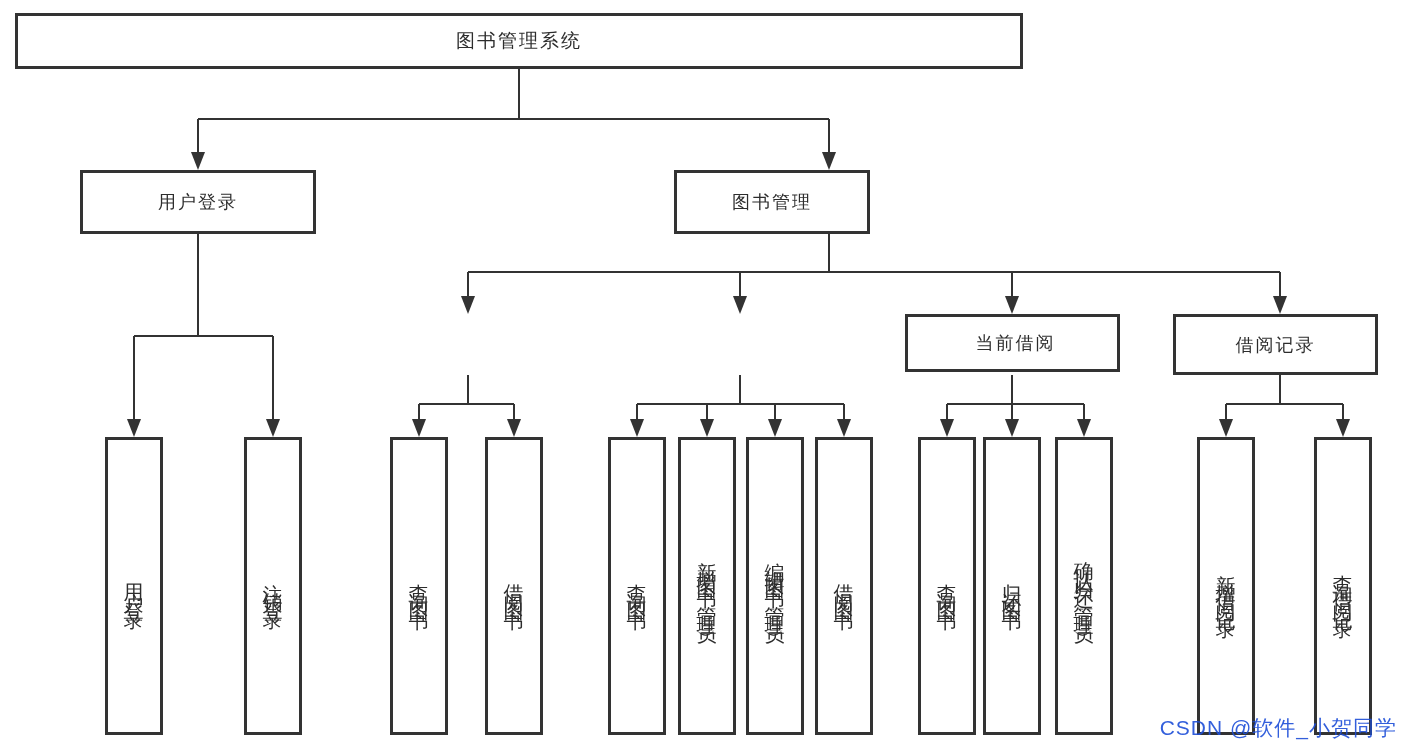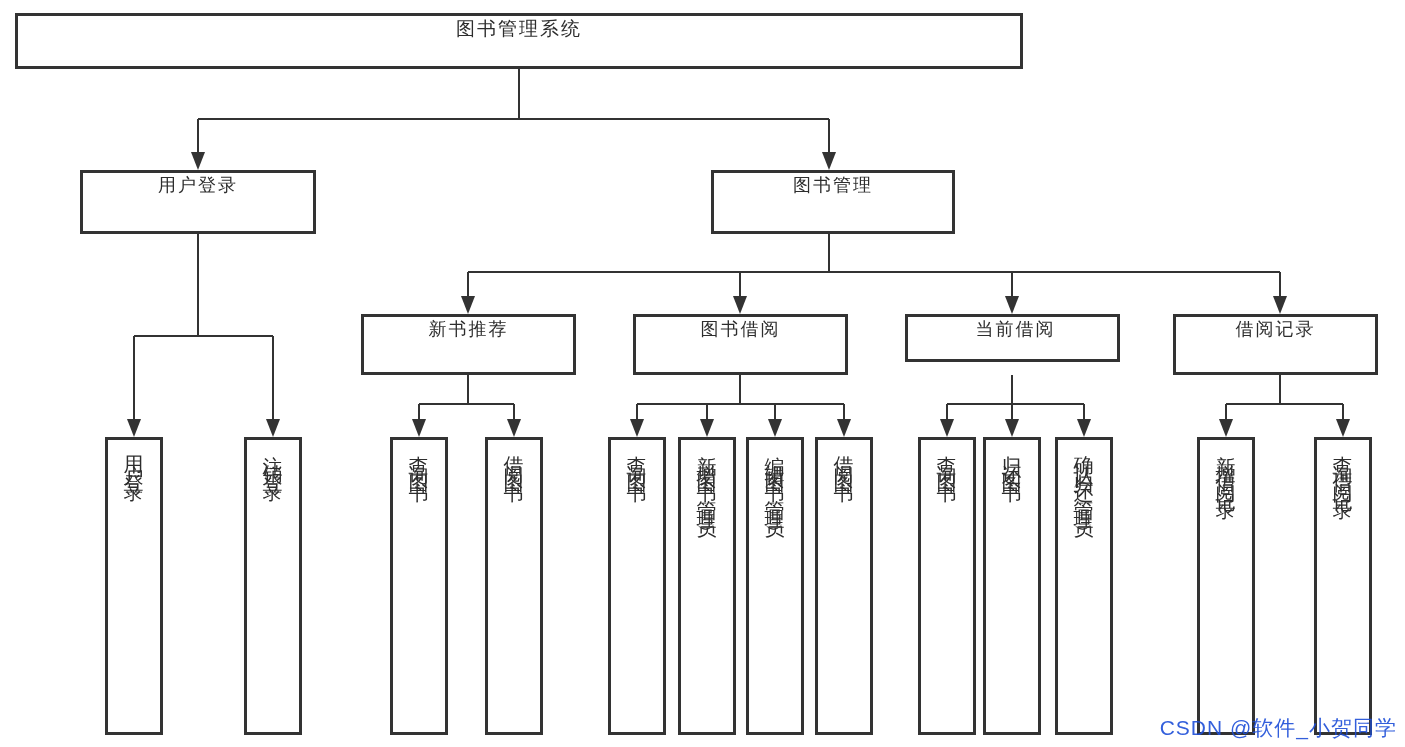--- a/index.html
+++ b/index.html
@@ -5,21 +5,21 @@
   html,body{margin:0;padding:0;background:#ffffff;}
   .stage{
     position:relative;width:1405px;height:747px;background:#ffffff;
     font-family:"Liberation Sans","DejaVu Sans",sans-serif;color:#2d2d2d;overflow:hidden;
   }
   .connectors{position:absolute;left:0;top:0;width:1405px;height:747px;}
   .connectors path{fill:none;stroke:#333333;stroke-width:2px;}
   .connectors polygon{fill:#333333;stroke:none;}
   .node{
     position:absolute;box-sizing:border-box;border:3px solid #333333;background:#ffffff;
-    display:flex;align-items:flex-start;justify-content:center;
+    display:flex;align-items:center;justify-content:center;
   }
   .hlabel{font-size:18px;letter-spacing:2px;white-space:nowrap;}
   .root .hlabel{font-size:19px;}
   .vlabel{
     writing-mode:vertical-rl;text-orientation:mixed;
     font-size:20px;letter-spacing:9px;line-height:1.1;white-space:nowrap;
   }
   .watermark{
     position:absolute;right:8px;bottom:5px;
     font-size:21px;letter-spacing:1px;color:#1d4ed8;opacity:.9;white-space:nowrap;
@@ -73,31 +73,25 @@
     </g>
   </svg>
 
   <div class="node root" style="left:15px;top:13px;width:1008px;height:56px;">
     <span class="hlabel">图书管理系统</span>
   </div>
 
   <div class="node" style="left:80px;top:170px;width:236px;height:64px;">
     <span class="hlabel">用户登录</span>
   </div>
-  <div class="node" style="left:711px;top:170px;width:244px;height:64px;">
+  <div class="node" style="left:674px;top:170px;width:196px;height:64px;">
     <span class="hlabel">图书管理</span>
   </div>
 
-  <div class="node" style="left:361px;top:314px;width:215px;height:61px;">
-    <span class="hlabel">新书推荐</span>
-  </div>
-  <div class="node" style="left:633px;top:314px;width:215px;height:61px;">
-    <span class="hlabel">图书借阅</span>
-  </div>
-  <div class="node" style="left:905px;top:314px;width:215px;height:48px;padding-left:6px;">
+  <div class="node" style="left:905px;top:314px;width:215px;height:58px;padding-left:6px;">
     <span class="hlabel">当前借阅</span>
   </div>
   <div class="node" style="left:1173px;top:314px;width:205px;height:61px;">
     <span class="hlabel">借阅记录</span>
   </div>
 
   <div class="node" style="left:105px;top:437px;width:58px;height:298px;">
     <span class="vlabel">用户登录</span>
   </div>
   <div class="node" style="left:244px;top:437px;width:58px;height:298px;">

